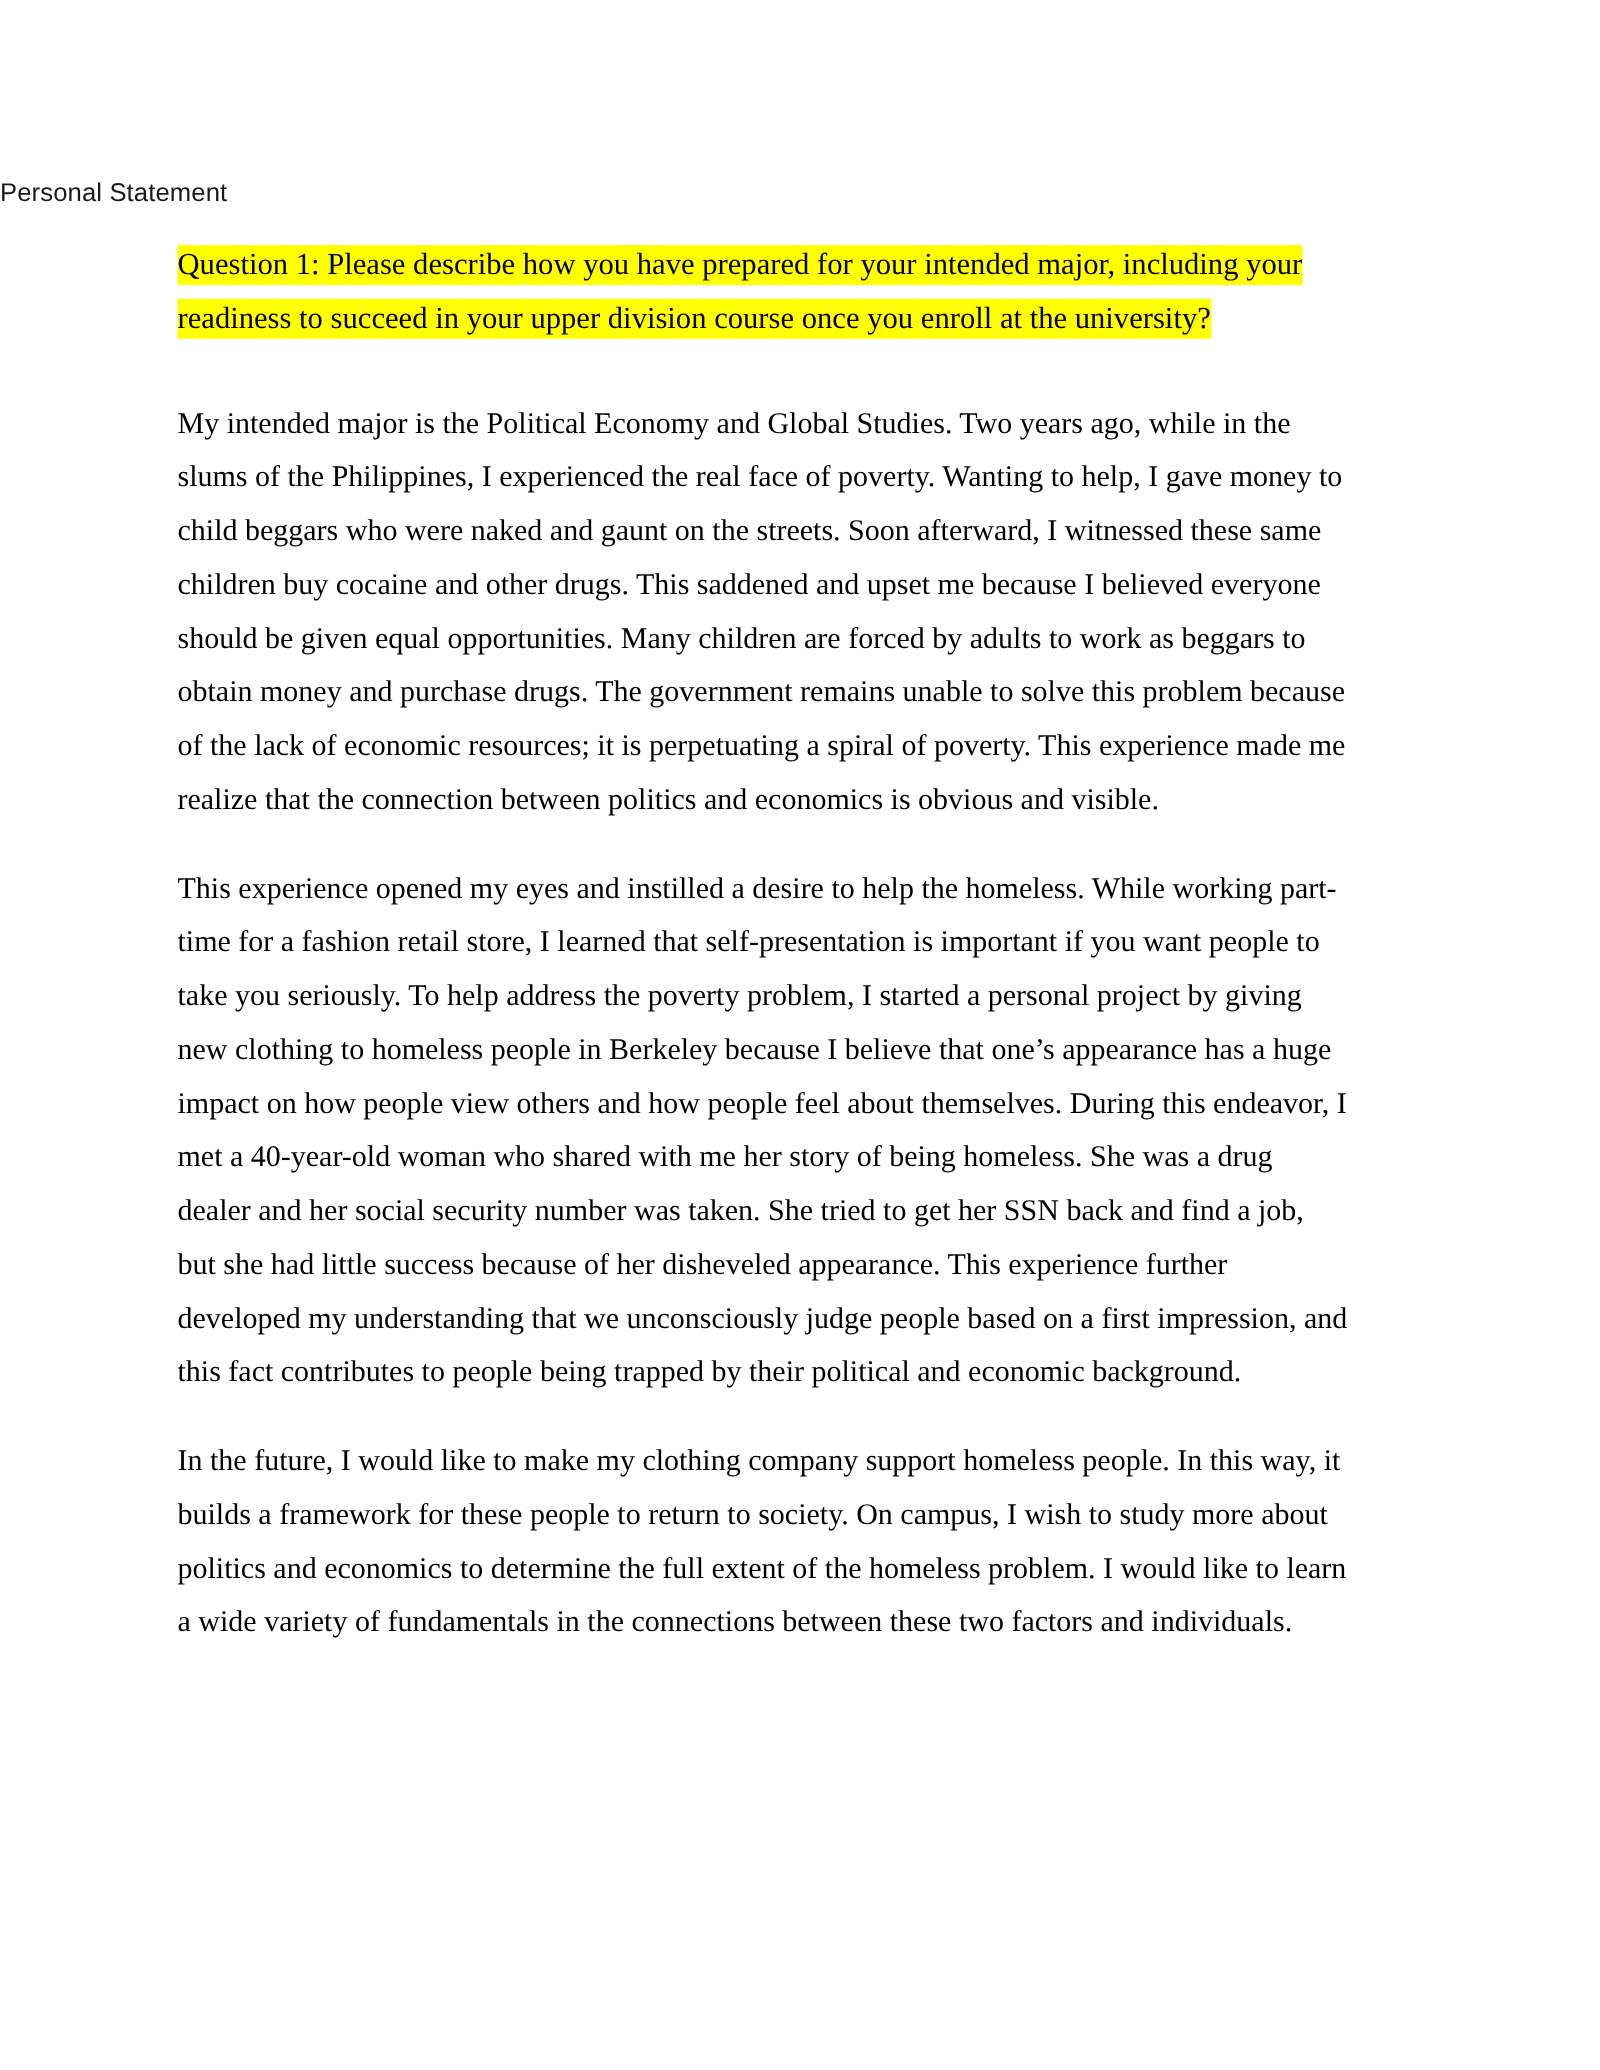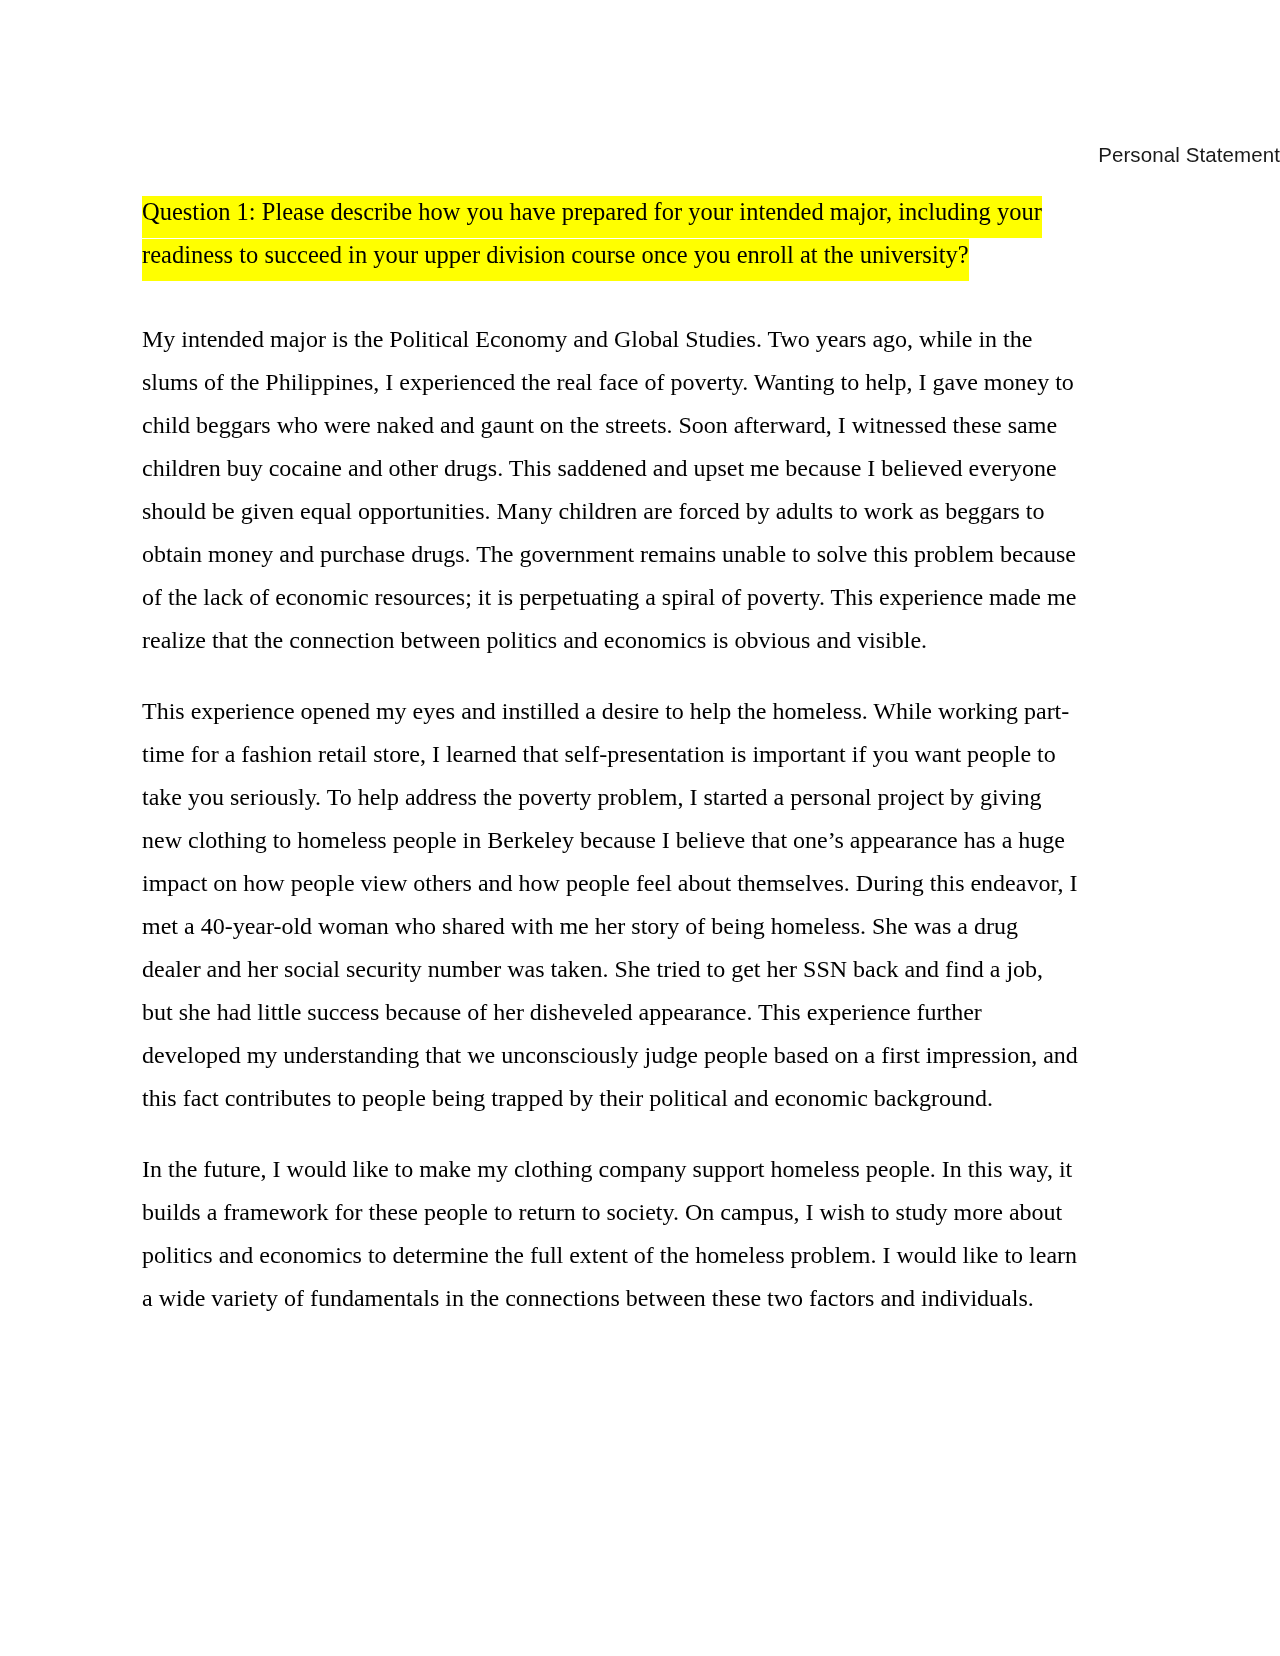--- a/index.html
+++ b/index.html
@@ -22,21 +22,21 @@
     background: #ffffff;
     box-sizing: border-box;
     padding: 0;
     position: relative;
   }
   .doc-title {
     position: absolute;
     top: 142px;
     left: 0;
     width: 1280px;
-    text-align: right;
+    text-align: left;
     font-family: "Liberation Sans", "DejaVu Sans", sans-serif;
     font-size: 20.5px;
     line-height: 26px;
     color: #1a1a1a;
     letter-spacing: 0.1px;
   }
   .content {
     position: absolute;
     top: 190px;
     left: 142px;
@@ -46,21 +46,21 @@
     font-size: 24.5px;
     line-height: 43px;
     margin: 0 0 0 0;
     text-align: left;
     color: #000;
   }
   .question .hl {
     background-color: #ffff00;
     box-decoration-break: clone;
     -webkit-box-decoration-break: clone;
-    padding: 2px 0 13px 0;
+    padding: 2px 0 3px 0;
   }
   .body-para {
     font-size: 24px;
     line-height: 43px;
     text-align: left;
     margin: 0;
     color: #000;
   }
   .gap-after-question { height: 42px; }
   .gap-between-paras { height: 28px; }

